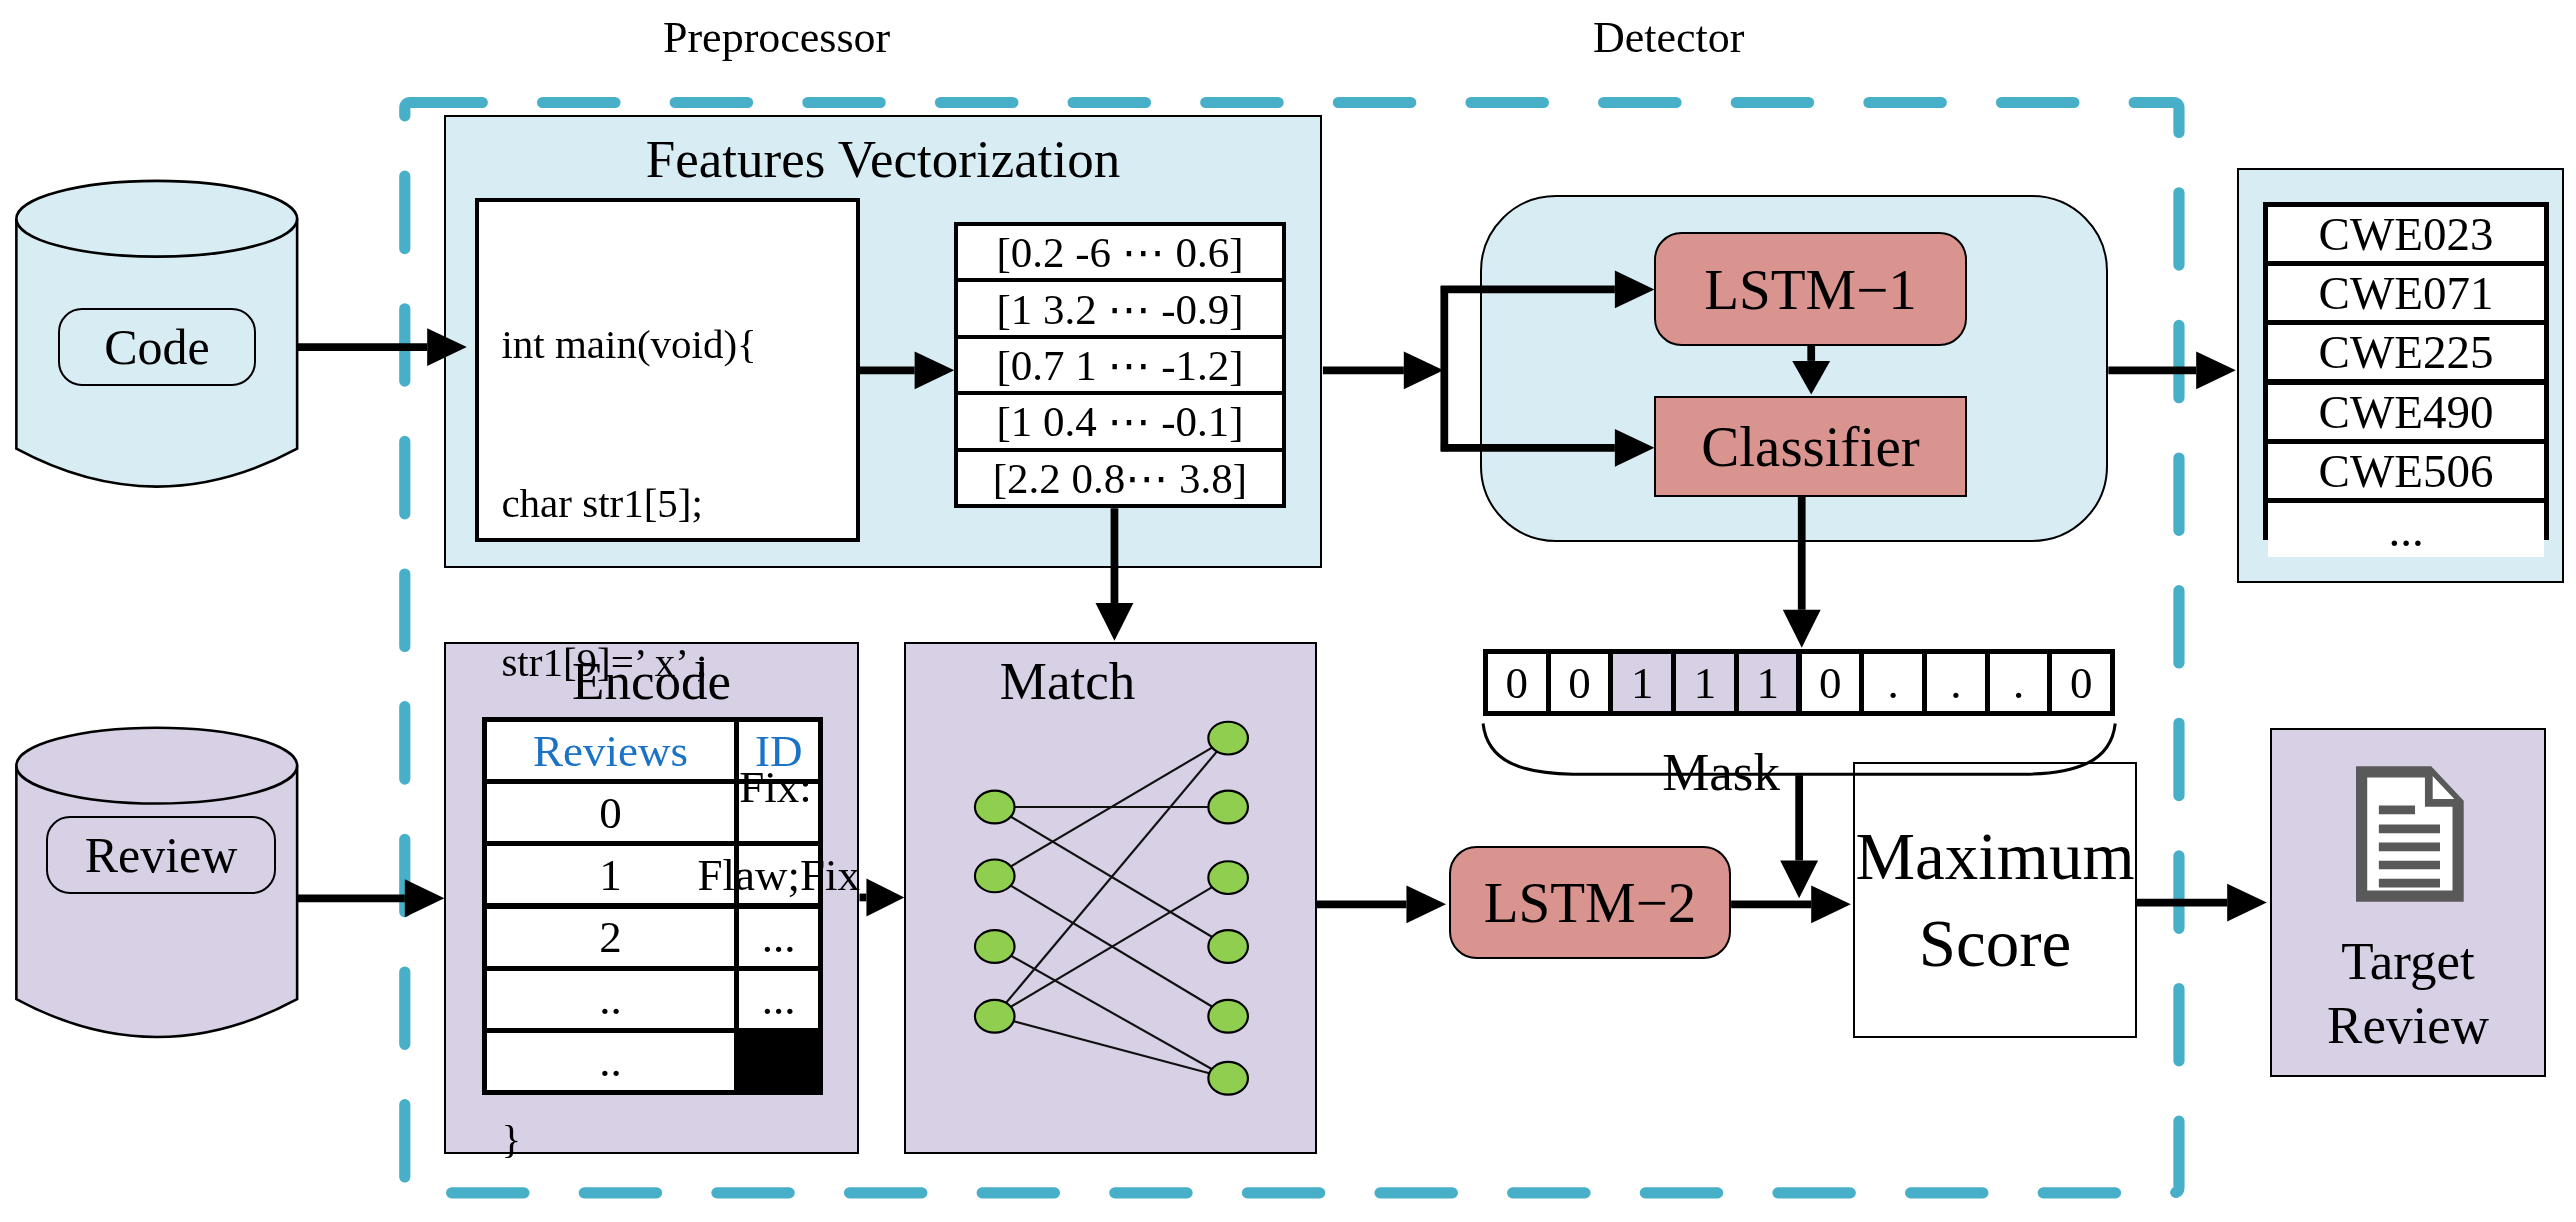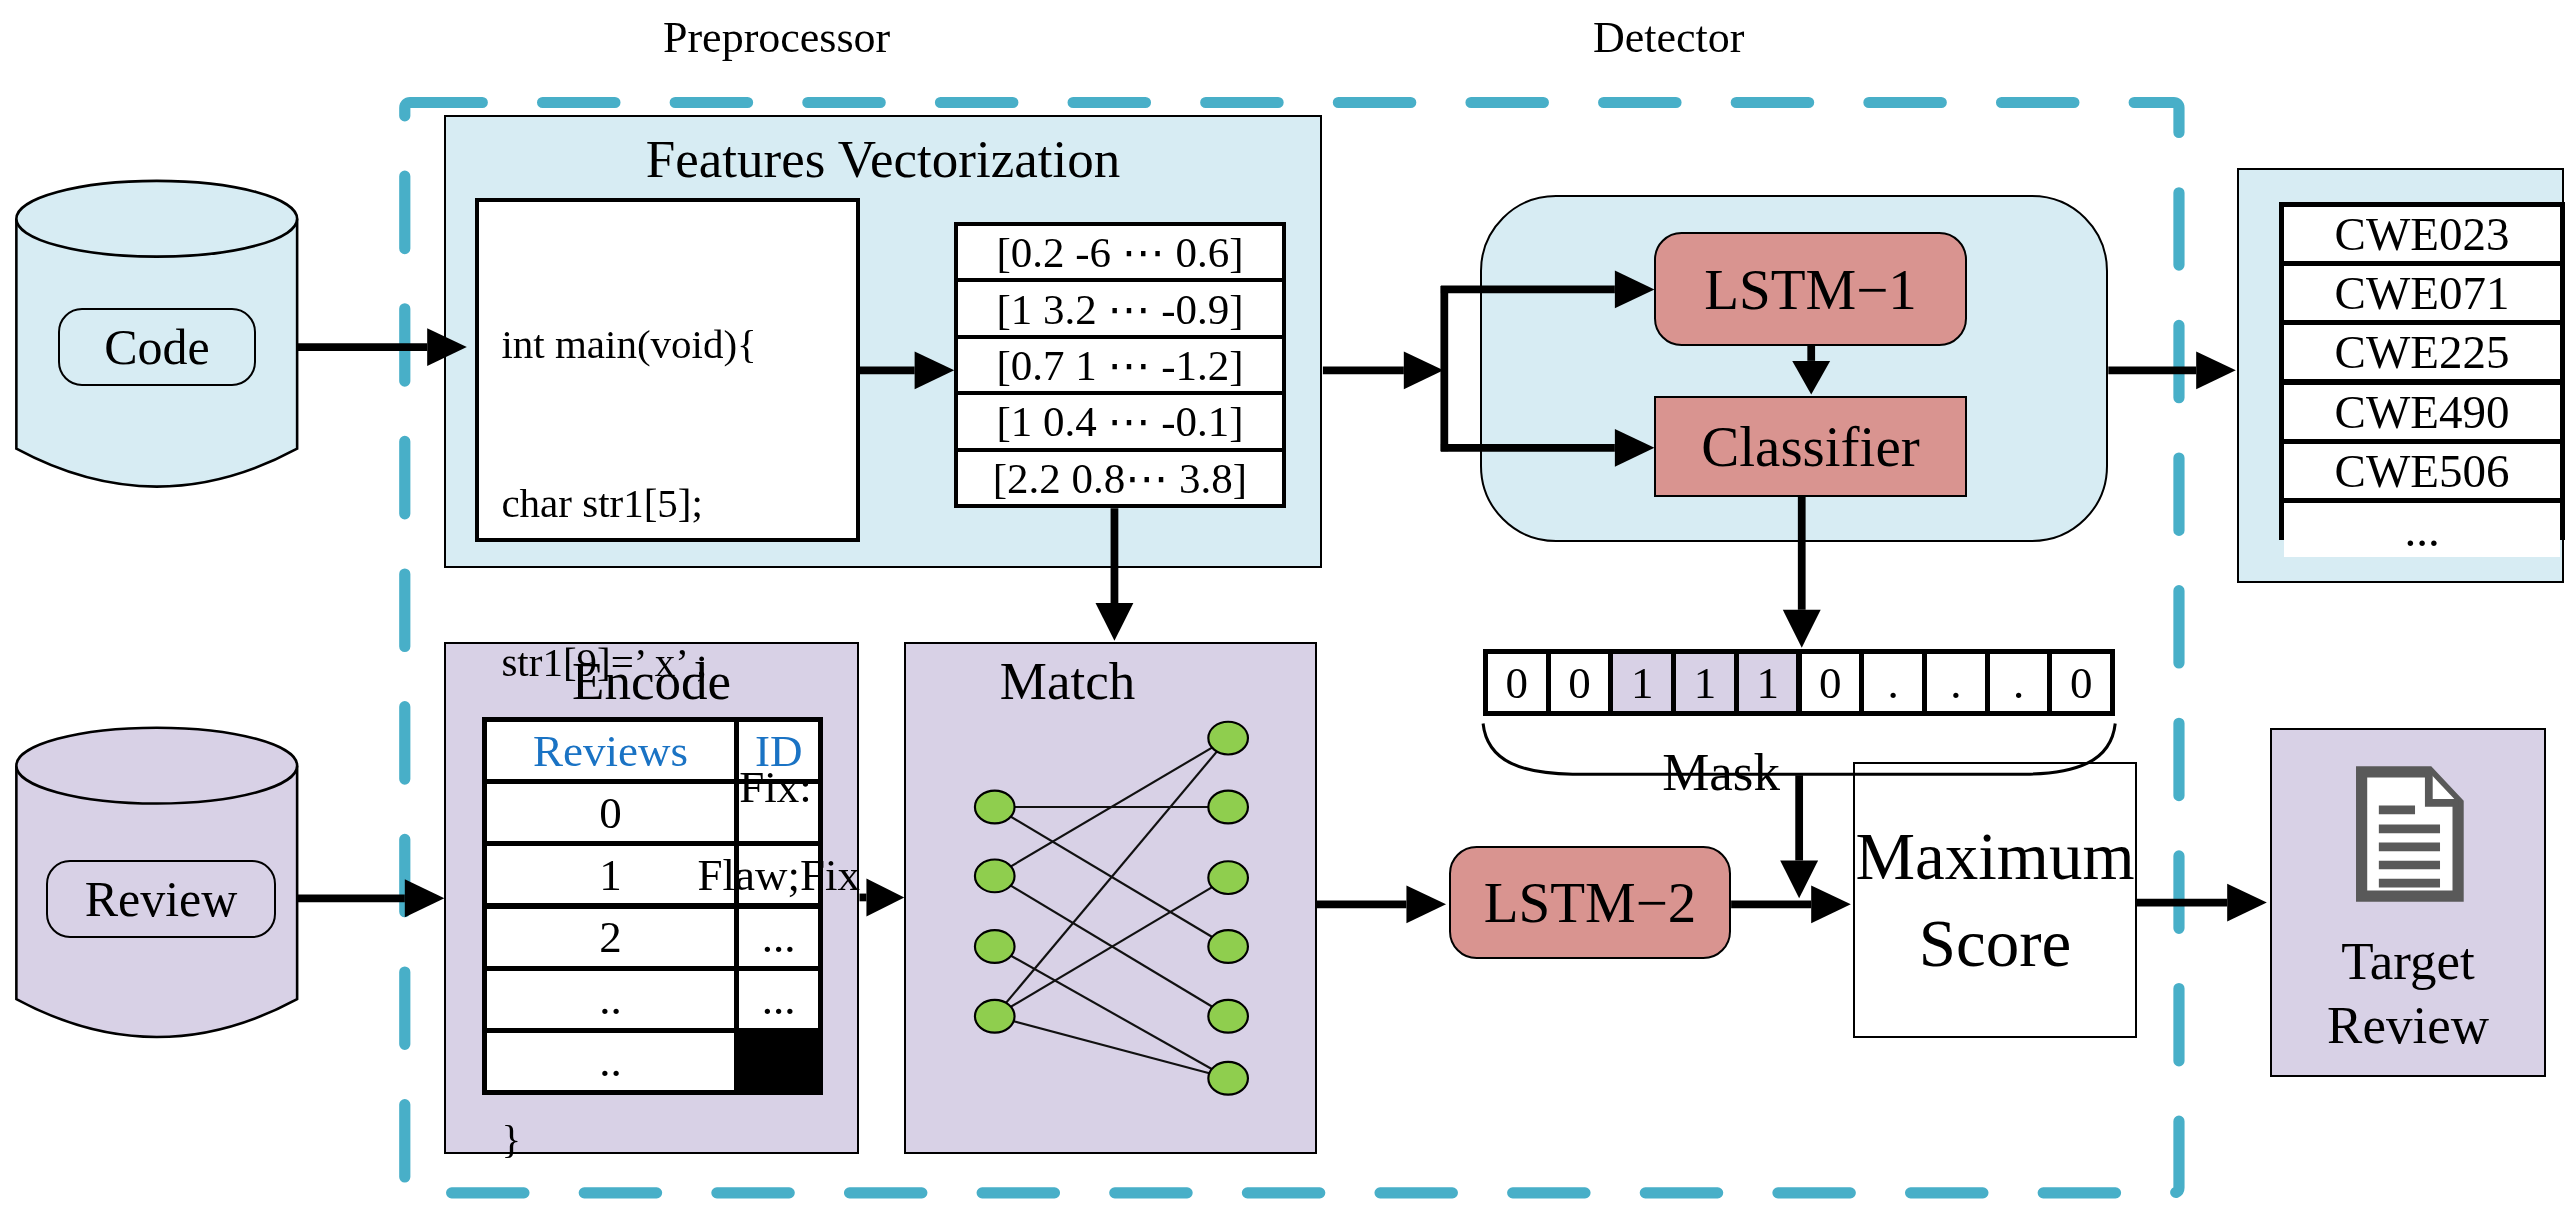--- a/index.html
+++ b/index.html
@@ -66,21 +66,21 @@
       <path d="M19,889 L19,1160 Q182,1248 345,1160 L345,889 Z" fill="#d8d1e6" stroke="none"></path>
       <path d="M19,889 L19,1160 Q182,1248 345,1160 L345,889" fill="none" stroke="#000" stroke-width="3"></path>
       <ellipse cx="182" cy="889" rx="163" ry="44" fill="#d8d1e6" stroke="#000" stroke-width="3"></ellipse>
     </g>
   </svg>
 
   <div class="abs z2 section-title" style="left:663px;top:12px;width:448px;">Preprocessor</div>
   <div class="abs z2 section-title" style="left:1593px;top:12px;width:396px;">Detector</div>
 
   <div class="abs z2 dblabel lightblue" style="left:58px;top:308px;width:198px;height:78px;">Code</div>
-  <div class="abs z2 dblabel lavender" style="left:46px;top:860px;width:230px;height:78px;">Review</div>
+  <div class="abs z2 dblabel lavender" style="left:46px;top:816px;width:230px;height:78px;">Review</div>
 
   <div class="abs z1 panel lightblue" style="left:444px;top:115px;width:878px;height:453px;"></div>
   <div class="abs z2 boxtitle" style="left:444px;top:129px;width:878px;">Features Vectorization</div>
 
   <div class="abs z2 codebox" style="left:475px;top:198px;width:385px;height:344px;">
     <div>int main(void){</div>
     <div>char str1[5];</div>
     <div>str1[9]=’ x’ ;</div>
     <div>str1[1]=’ \0’ ;</div>
     <div>fun1(&amp;str1);</div>
@@ -93,21 +93,21 @@
     <div>[0.7 1 ⋯ -1.2]</div>
     <div>[1 0.4 ⋯ -0.1]</div>
     <div>[2.2 0.8⋯ 3.8]</div>
   </div>
 
   <div class="abs z1 lightblue" style="left:1480px;top:195px;width:628px;height:347px;border:2.2px solid #000;border-radius:76px;box-sizing:border-box;"></div>
   <div class="abs z2 pinkbox rounded" style="left:1654px;top:232px;width:313px;height:114px;">LSTM−1</div>
   <div class="abs z2 pinkbox" style="left:1654px;top:396px;width:313px;height:101px;">Classifier</div>
 
   <div class="abs z1 panel lightblue" style="left:2237px;top:168px;width:327px;height:415px;"></div>
-  <div class="abs z2 gridstack cwestack" style="left:2263px;top:202px;width:286px;height:338px;margin-left:16px;">
+  <div class="abs z2 gridstack cwestack" style="left:2263px;top:202px;width:286px;height:338px;">
     <div>CWE023</div>
     <div>CWE071</div>
     <div>CWE225</div>
     <div>CWE490</div>
     <div>CWE506</div>
     <div>...</div>
   </div>
 
   <div class="abs z2 maskrow" style="left:1483px;top:649px;width:632px;height:67px;">
     <div>0</div>

